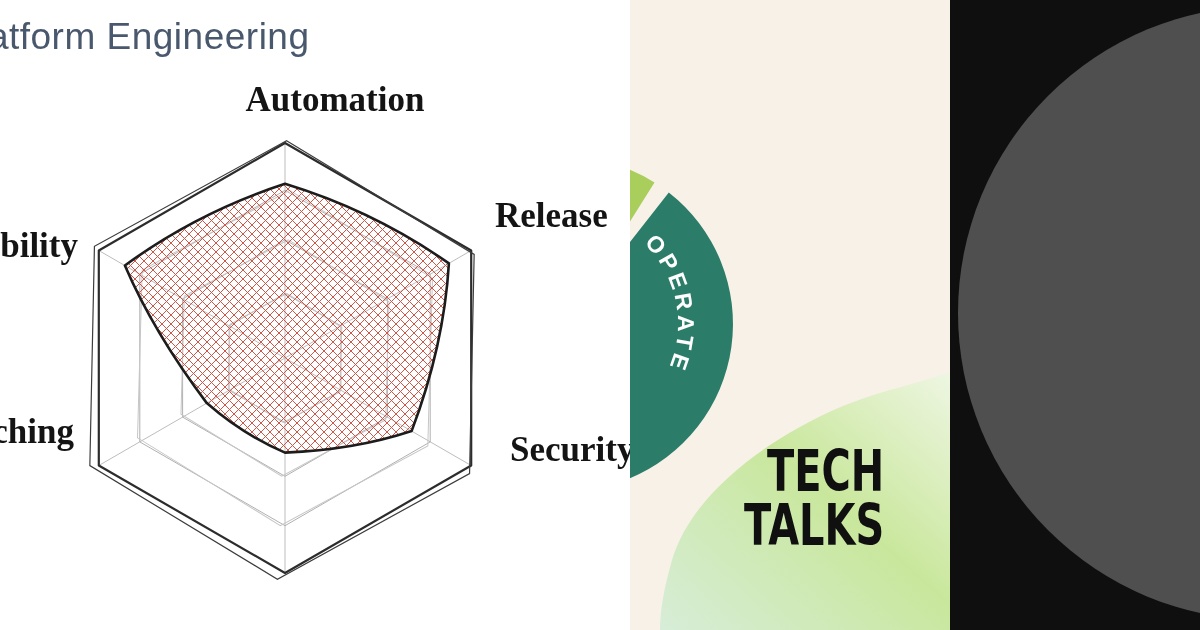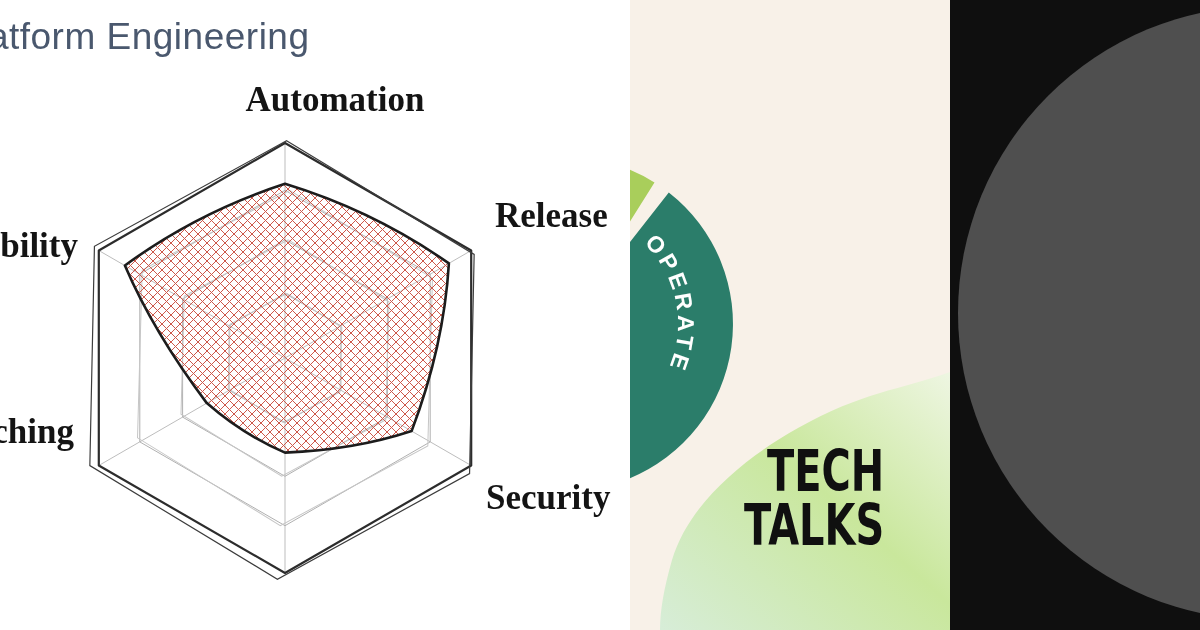--- a/index.html
+++ b/index.html
@@ -12,21 +12,21 @@
 
   .chart-title { position:absolute; left:-46px; top:16px; font-size:37px; font-weight:500;
                  color:#4a586e; letter-spacing:.5px; white-space:nowrap; }
 
   .radar-svg { position:absolute; left:0; top:0; display:block; }
 
   .axis-label { position:absolute; font-family:cursive; font-size:35px; font-weight:600;
                 color:#141414; white-space:nowrap; }
   .lbl-automation    { left:185px; top:80px; width:300px; text-align:center; }
   .lbl-release       { left:495px; top:196px; }
-  .lbl-security      { left:486px; top:430px;margin-top:48px; }
+  .lbl-security      { left:510px; top:430px; }
   .lbl-sre           { left:213px; top:566px; }
   .lbl-coaching      { right:556px; top:412px; }
   .lbl-observability { right:552px; top:226px; }
 
   .mid-svg { position:absolute; left:0; top:0; display:block; }
 
   .tech-talks { position:absolute; right:66px; top:444px; text-align:right;
                 font-family:"DejaVu Sans",sans-serif; font-weight:900; font-size:57px;
                 line-height:.95; color:#101010; transform:scaleX(.7);
                 transform-origin:100% 0; }

